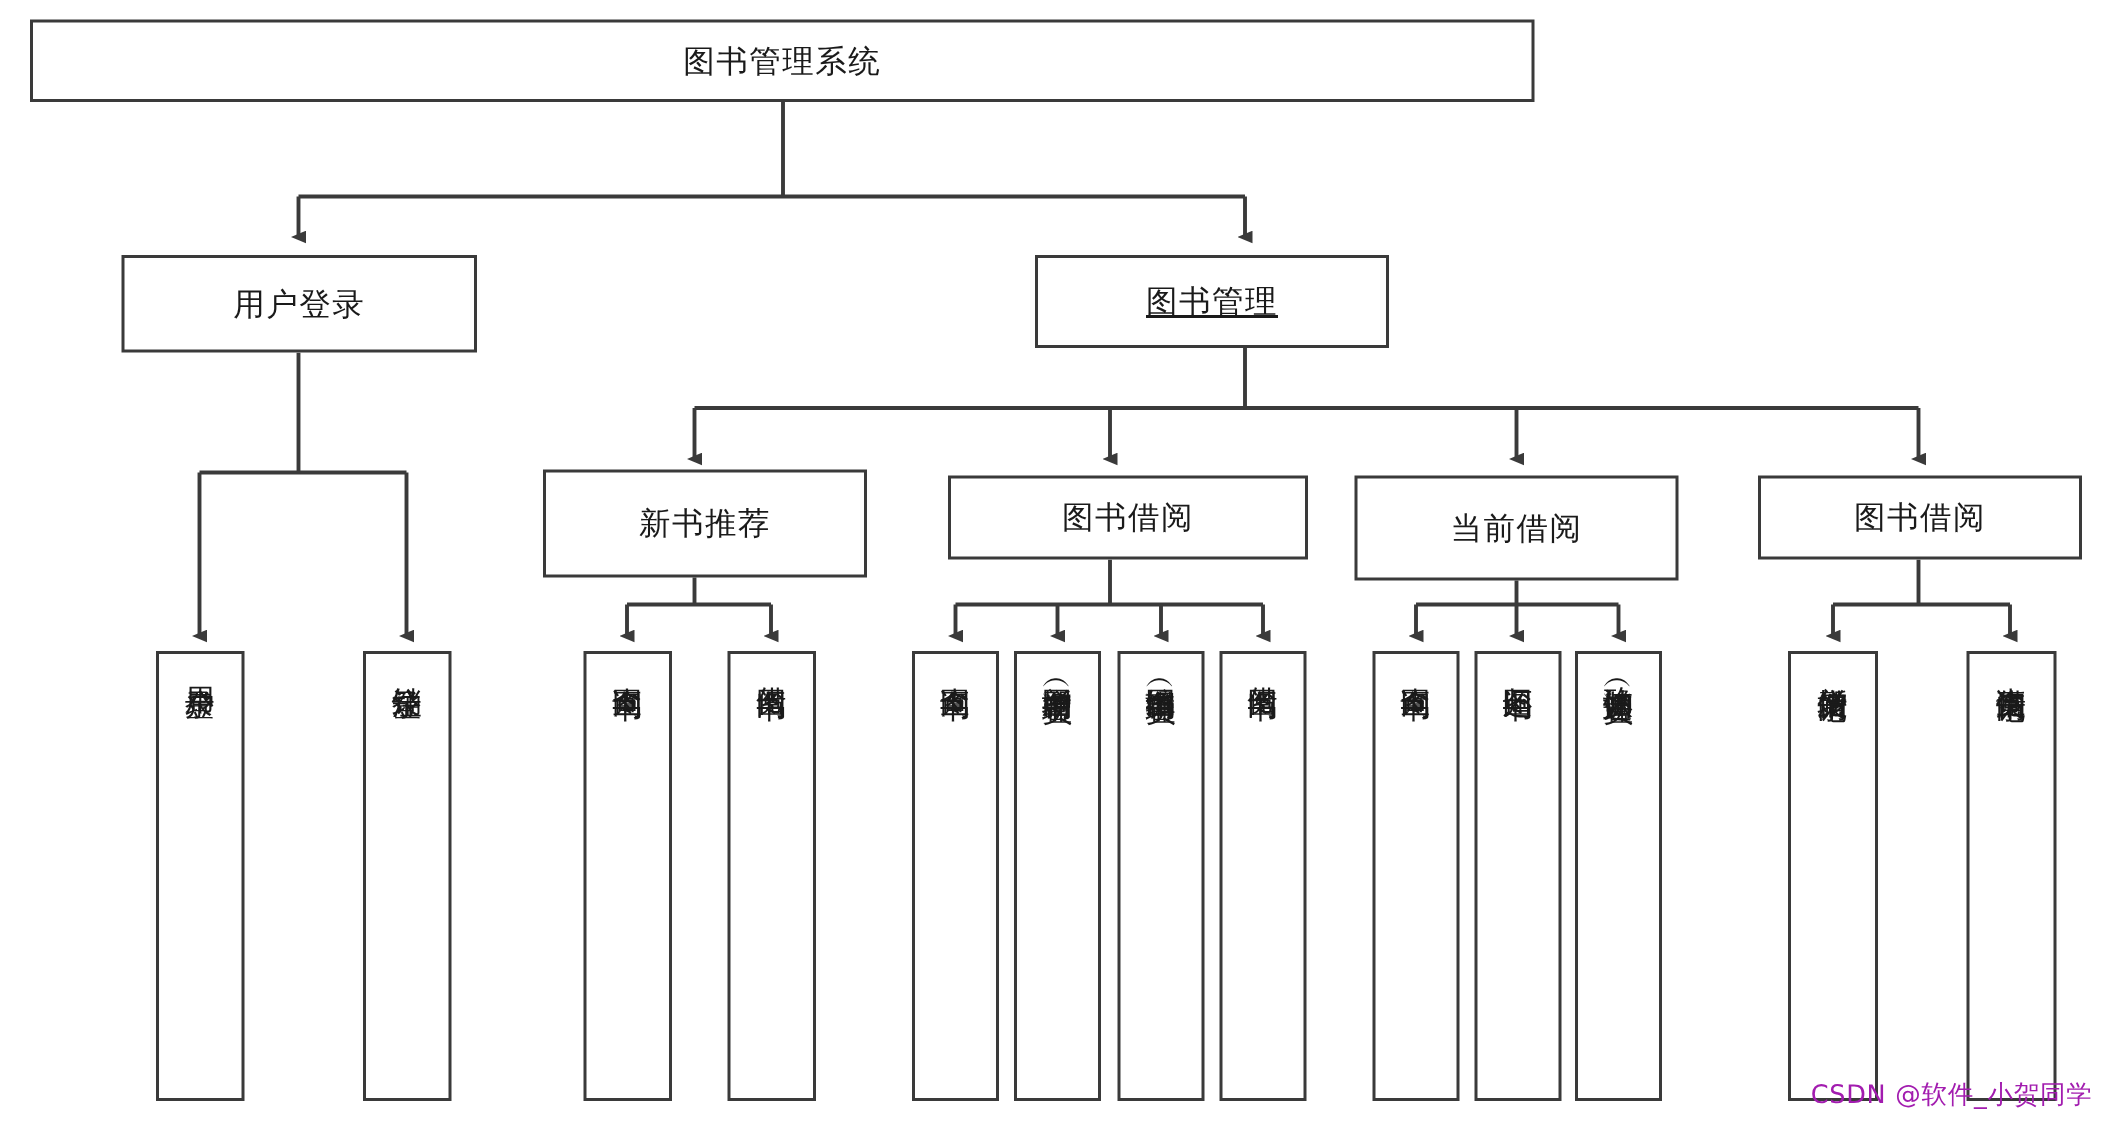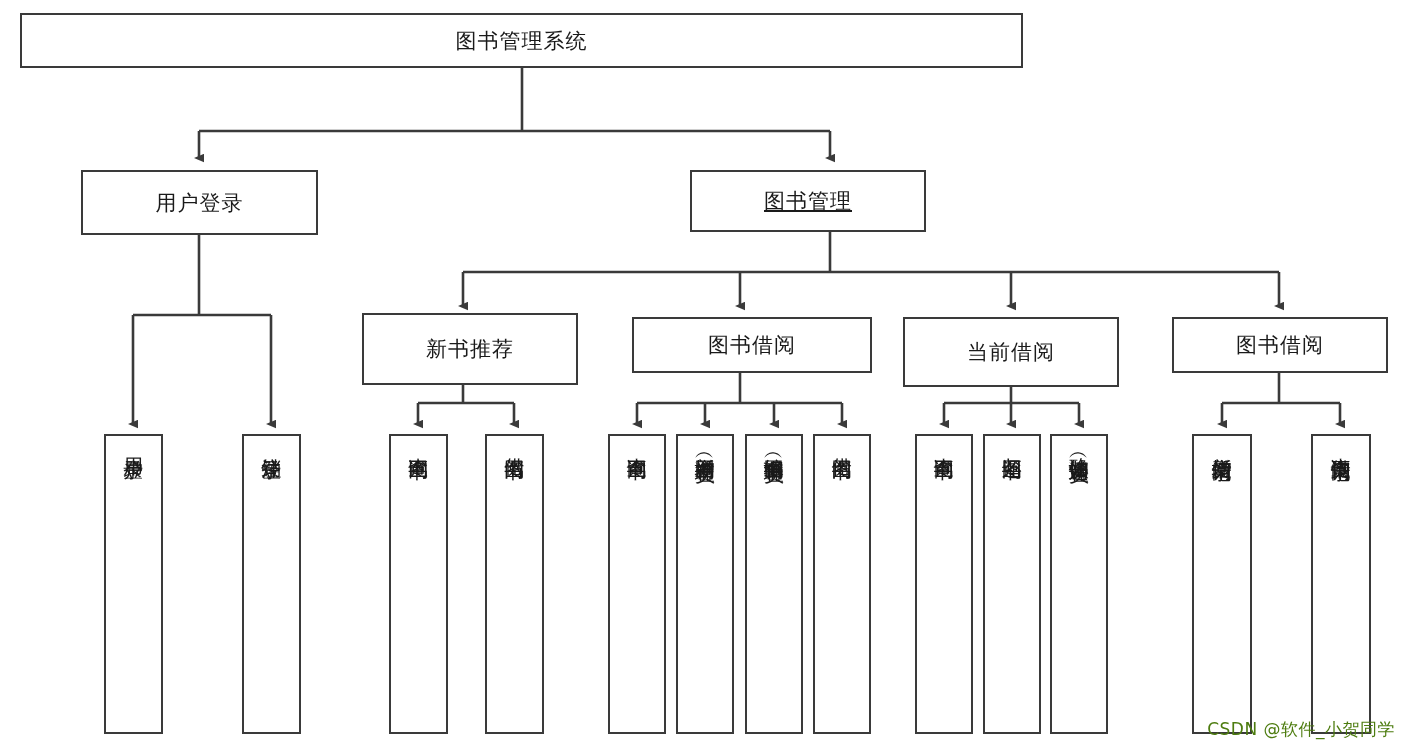--- a/index.html
+++ b/index.html
@@ -30,21 +30,21 @@
     line-height:1.02;
     white-space:pre;
     display:block;
     text-align:left;
   }
   .hlabel{display:block;white-space:pre;}
   #watermark{
     position:absolute;
     right:10px;bottom:6px;
     font-size:17px;
-    color:#4d7c0f;
+    color:#a21caf;
     letter-spacing:0.5px;
     white-space:pre;
   }
 </style>
 </head>
 <body>
 
 <div id="diagram-root">
 
   <svg id="wires" viewBox="0 0 1405 747" xmlns="http://www.w3.org/2000/svg">

